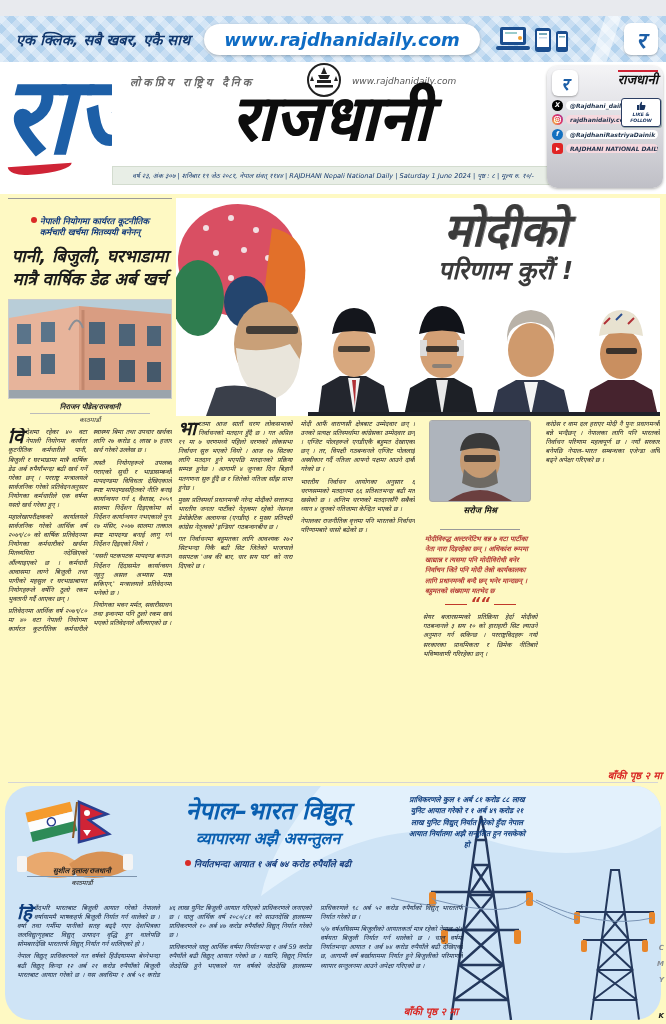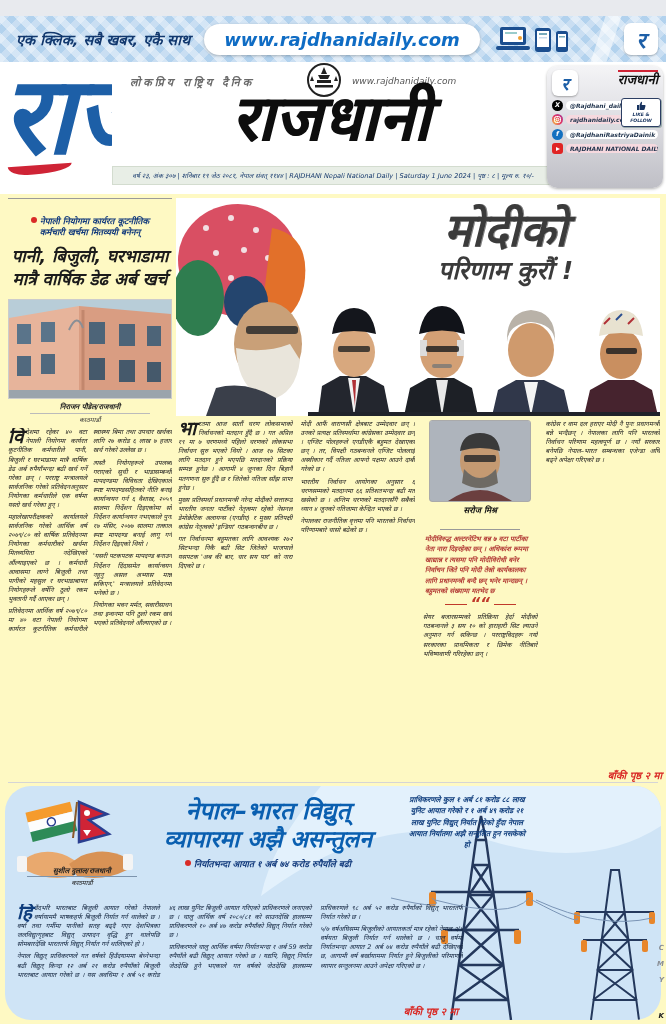--- a/index.html
+++ b/index.html
@@ -77,21 +77,21 @@
   .cont{position:absolute;font-size:10px;font-weight:bold;color:#d92b27;}
   .cont.lead{right:4px;top:752px;}
   .divider{position:absolute;left:8px;top:766px;width:650px;height:1px;background:#d5d5d5;}
   
   .bottom{position:absolute;left:5px;top:770px;width:656px;height:234px;background:#cfe4f6;border-radius:26px;overflow:hidden;}
   .wave{position:absolute;right:0;top:0;}
   .towers{position:absolute;right:0;bottom:0;}
   .hands{position:absolute;left:10px;top:8px;}
   .bot-head{position:absolute;left:132px;top:10px;width:262px;text-align:center;}
   .bot-h1{font-size:24px;line-height:30px;font-weight:bold;color:#0a5fb0;}
-  .bot-h2{font-size:23px;line-height:26px;font-weight:bold;color:#0a5fb0;}
+  .bot-h2{font-size:16px;line-height:26px;font-weight:bold;color:#0a5fb0;}
   .bot-sub{margin-top:6px;font-size:8.8px;font-weight:bold;color:#123a7c;}
   .bot-stand{position:absolute;left:400px;top:8px;width:124px;text-align:center;font-size:7.3px;font-weight:bold;color:#0f3d7c;line-height:1.55;}
   .bot-byline{position:absolute;left:22px;top:80px;width:110px;text-align:center;font-size:7px;font-weight:bold;color:#222;}
   .bot-byline .dl{font-size:6.5px;font-weight:normal;margin-top:1px;}
   .bot-body{position:absolute;left:12px;top:118px;width:446px;height:106px;column-count:3;column-gap:9px;overflow:hidden;}
   .bot-body .bp{color:#10223c;}
   .cont.bot{right:208px;top:988px;}
   
   .regstrip{position:absolute;left:0;top:1008px;width:666px;height:8px;display:flex;align-items:center;gap:4px;padding:0 14px;box-sizing:border-box;}
   .regdot{width:5px;height:5px;border-radius:50%;}
@@ -374,21 +374,21 @@
     </div>
     <div class="bot-stand">प्राधिकरणले कुल १ अर्ब ८१ करोड ८८ लाख युनिट आयात गरेको र १ अर्ब ४९ करोड २१ लाख युनिट विद्युत् निर्यात गरेको हुँदा नेपाल आयात निर्यातमा अझै सन्तुलित हुन नसकेको हो</div>
     <div class="bot-byline">
       <div style="border-bottom:1px solid #7d94ad;padding-bottom:1px;">सुशील दुलाल/राजधानी</div>
       <div class="dl">काठमाडौं</div>
     </div>
     <div class="bot-body">
       <p class="bp"><span class="dropcap blue">हि</span><span>उँदभरि भारतबाट बिजुली आयात गरेको नेपालले वर्षायाममै भाषकहर्फ बिजुली निर्यात गर्न थालेको छ । वर्षा तथा गर्मीमा पानीको सतह बढ्दै गएर देशभित्रका जलविद्युत्गृहबाट विद्युत् उत्पादन वृद्धि हुन थालेपछि सोमबारदेखि भारततर्फ विद्युत् निर्यात गर्न थालिएको हो ।</span></p>
       <p class="bp">नेपाल विद्युत् प्राधिकरणले गत वर्षको हिउँदयाममा बेच्नेभन्दा बढी विद्युत् किन्दा १२ अर्ब २१ करोड रुपैयाँको बिजुली भारतबाट आयात गरेको छ । यस अवधिमा १ अर्ब ५१ करोड ४६ लाख युनिट बिजुली आयात गरिएको प्राधिकरणले जनाएको छ । चालु आर्थिक वर्ष २०८०/८१ को साउनदेखि हालसम्म प्राधिकरणले १० अर्ब ४७ करोड रुपैयाँको विद्युत् निर्यात गरेको छ ।</p>
       <p class="bp">प्राधिकरणले चालु आर्थिक वर्षमा निर्यातभन्दा १ अर्ब 59 करोड रुपैयाँले बढी विद्युत् आयात गरेको छ । यद्यपि, विद्युत् निर्यात जेठदेखि हुने भएकाले गत वर्षको जेठदेखि हालसम्म प्राधिकरणले ९८ अर्ब ५२ करोड रुपैयाँको विद्युत् भारततर्फ निर्यात गरेको छ ।</p>
-      <p class="bp">५/७ वर्षअघिसम्म बिजुलीको आयातकर्ता मात्र रहेको नेपाल २/४ वर्षयता बिजुली निर्यात गर्न थालेको छ । चालु वर्षमा निर्यातभन्दा आयात 2 अर्ब ७४ करोड रुपैयाँले बढी देखिएको छ, आगामी वर्ष बर्खायाममा निर्यात हुने बिजुलीको परिमाणले व्यापार सन्तुलनमा आउने अपेक्षा गरिएको छ ।</p>
+      <p class="bp">५/७ वर्षअघिसम्म बिजुलीको आयातकर्ता मात्र रहेको नेपाल २/४ वर्षयता बिजुली निर्यात गर्न थालेको छ । चालु वर्षमा निर्यातभन्दा आयात १ अर्ब ७४ करोड रुपैयाँले बढी देखिएको छ, आगामी वर्ष बर्खायाममा निर्यात हुने बिजुलीको परिमाणले व्यापार सन्तुलनमा आउने अपेक्षा गरिएको छ ।</p>
     </div>
   </div>
   <div class="cont bot">बाँकी पृष्ठ २ मा</div>
 
   <div class="regstrip">
     <span class="regdot" style="background:#00aeef"></span>
     <span class="regdot" style="background:#ec008c"></span>
     <span class="regdot" style="background:#f7e017"></span>
     <span class="regdot" style="background:#111"></span>
     <span class="regline"></span>

